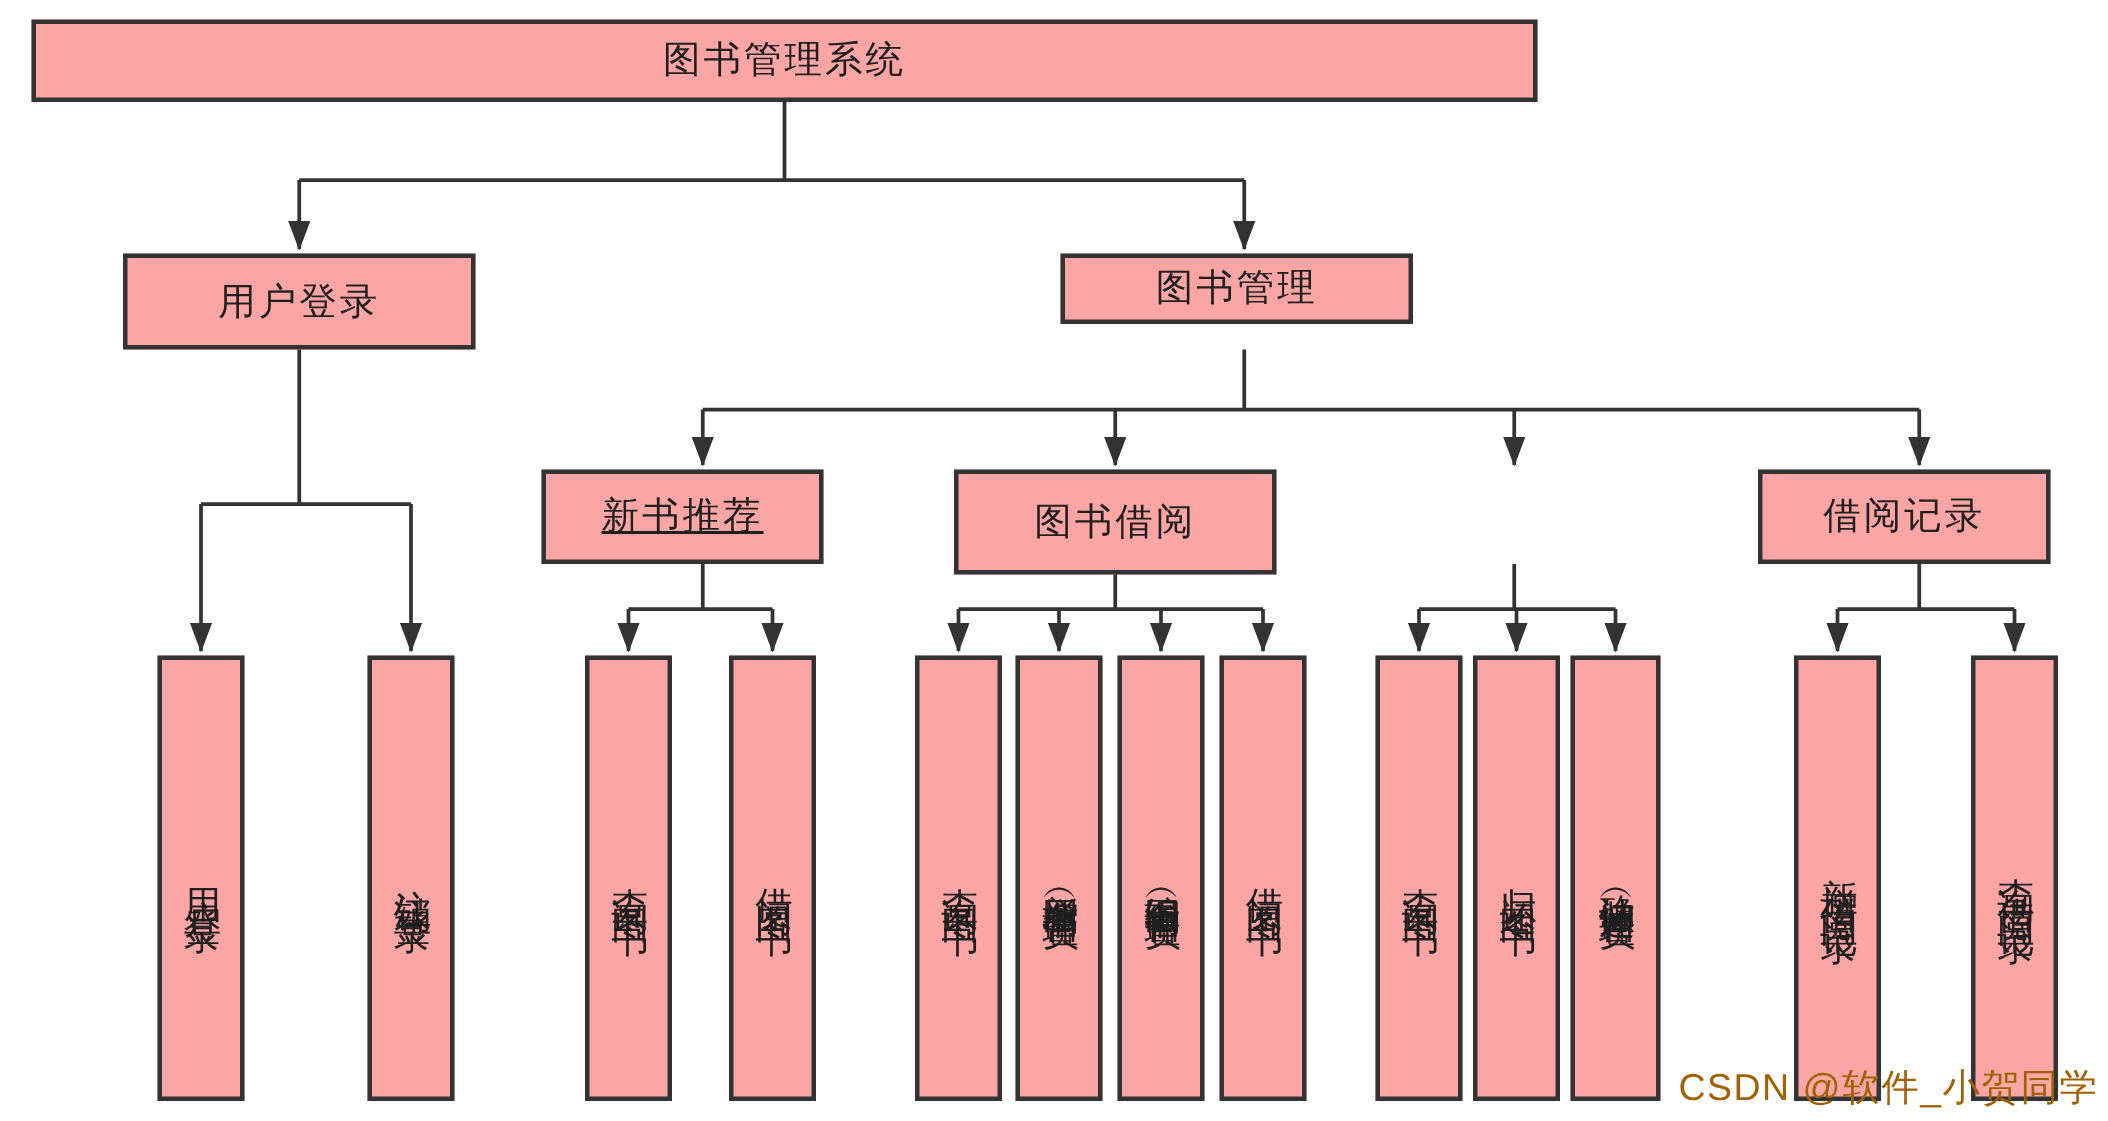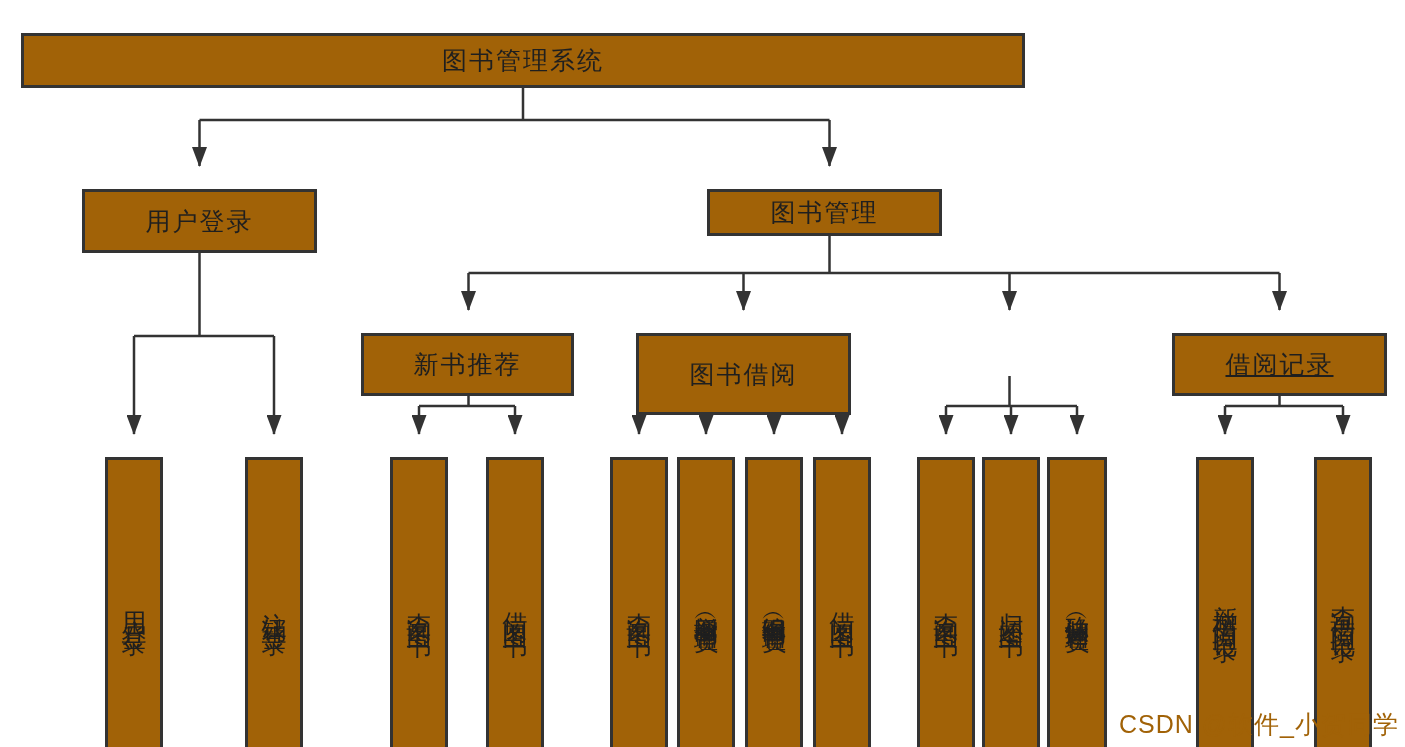--- a/index.html
+++ b/index.html
@@ -14,27 +14,26 @@
   }
   .stage svg.connectors {
     position: absolute;
     left: 0; top: 0;
     width: 1405px; height: 747px;
   }
   .node {
     position: absolute;
     box-sizing: border-box;
     border: 3px solid #333333;
-    background: #a16207;
+    background: #fca5a5;
     display: flex;
     align-items: center;
     justify-content: center;
     text-align: center;
     color: #1f1f1f;
-    margin-top: 20px;
   }
   .hnode {
     font-size: 25px;
     letter-spacing: 2px;
     line-height: 1;
   }
   .leaf {
     writing-mode: vertical-rl;
     text-orientation: mixed;
     font-size: 25px;
@@ -101,23 +100,23 @@
       <path d="M1225,406 V434" marker-end="url(#arrow)"></path>
       <path d="M1343,406 V434" marker-end="url(#arrow)"></path>
     </g>
   </svg>
 
   <div class="node hnode" style="left:21px; top:13px; width:1004px; height:55px;">图书管理系统</div>
 
   <div class="node hnode" style="left:82px; top:169px; width:235px; height:64px;">用户登录</div>
   <div class="node hnode" style="left:707px; top:169px; width:235px; height:47px;">图书管理</div>
 
-  <div class="node hnode" style="left:361px; top:313px; width:213px; height:63px;">新书推荐</div>
-  <div class="node hnode" style="left:636px; top:313px; width:215px; height:82px;">图书借阅</div>
-  <div class="node hnode" style="left:1172px; top:313px; width:215px; height:63px;text-decoration:underline;">借阅记录</div>
+  <div class="node hnode" style="left:361px; top:313px; width:188px; height:63px;text-decoration:underline;">新书推荐</div>
+  <div class="node hnode" style="left:636px; top:313px; width:215px; height:70px;">图书借阅</div>
+  <div class="node hnode" style="left:1172px; top:313px; width:195px; height:63px;">借阅记录</div>
 
   <div class="node leaf" style="left:105px; top:437px; width:58px; height:297px;">用户登录</div>
   <div class="node leaf" style="left:245px; top:437px; width:58px; height:297px;">注销登录</div>
 
   <div class="node leaf" style="left:390px; top:437px; width:58px; height:297px;">查询图书</div>
   <div class="node leaf" style="left:486px; top:437px; width:58px; height:297px;">借阅图书</div>
 
   <div class="node leaf" style="left:610px; top:437px; width:58px; height:297px;">查询图书</div>
   <div class="node leaf tight" style="left:677px; top:437px; width:58px; height:297px;">新增图书（管理员）</div>
   <div class="node leaf tight" style="left:745px; top:437px; width:58px; height:297px;">编辑图书（管理员）</div>

